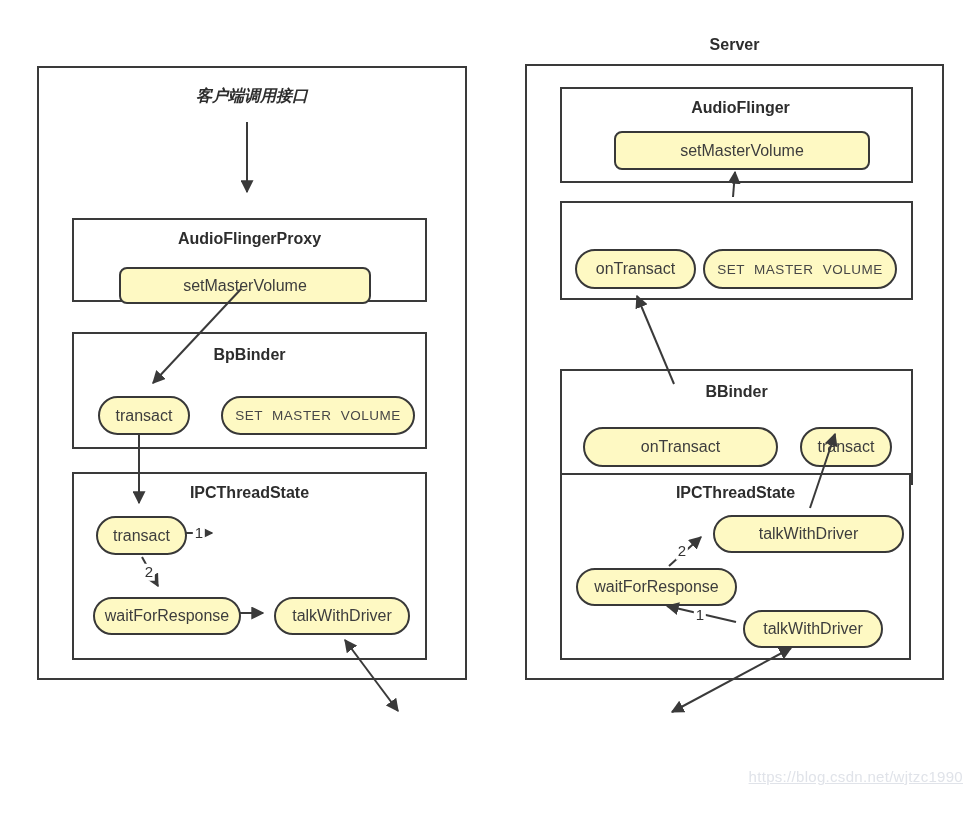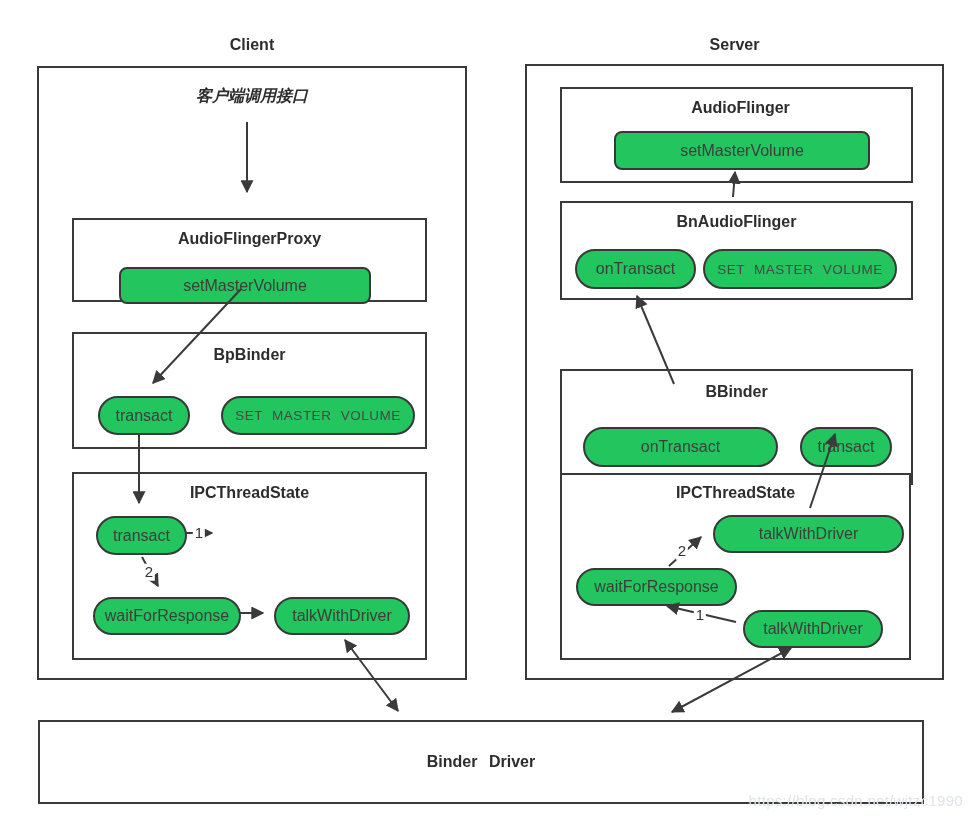--- a/index.html
+++ b/index.html
@@ -18,46 +18,45 @@
   .col-title {
     position:absolute; text-align:center; font-weight:bold; font-size:16px;
     color:#2d2d2d;
   }
   .entry {
     position:absolute; left:0; right:0; top:18px; text-align:center;
     font-weight:bold; font-size:16px; color:#2d2d2d;font-style:italic;
   }
   .pill {
     position:absolute; border:2.5px solid #383838; border-radius:20px;
-    background:#22c55e; display:flex; align-items:center; justify-content:center;
+    background:#fef9c3; display:flex; align-items:center; justify-content:center;
     font-size:16px; color:#3d3d3d; box-sizing:border-box; white-space:nowrap;
   }
   .rect { border-radius:8px; border-width:2px; }
   .cmd { font-size:13.5px; letter-spacing:0.5px; word-spacing:5px; color:#474747; }
   .arrows { position:absolute; left:0; top:0; width:973px; height:832px; pointer-events:none; }
   .arrows line { stroke:#3a3a3a; stroke-width:2; }
   .step {
     position:absolute; transform:translate(-50%,-50%); background:#ffffff;
     font-size:15px; color:#333333; padding:0 2px; line-height:1.1;
   }
   .driver {
     display:flex; align-items:center; justify-content:center;
     font-weight:bold; font-size:16px; word-spacing:7px; color:#2d2d2d;
   }
   .watermark {
-    position:absolute; left:733px; top:792px; width:230px; text-align:right;
-    font-size:15px; color:#e0e3e9; letter-spacing:0.3px;
+    position:absolute; left:733px; top:768px; width:230px; text-align:right;
+    font-size:15px; color:#e0e3e9; letter-spacing:0.3px;text-decoration:underline;
   }
 </style>
 </head>
 <body>
 
 <div class="stage">
 
-  <div class="col-title" style="left:37px; top:36px; width:430px;">Client</div>
   <div class="col-title" style="left:525px; top:36px; width:419px;">Server</div>
 
   <div class="box" style="left:37px; top:66px; width:430px; height:614px;">
 
     <div class="entry">客户端调用接口</div>
 
     <div class="box" style="left:33px; top:150px; width:355px; height:84px;">
       <div class="box-title" style="margin-top:10px;">AudioFlingerProxy</div>
       <div class="pill rect" style="left:45px; top:47px; width:252px; height:37px;">setMasterVolume</div>
     </div>
@@ -77,42 +76,38 @@
   </div>
 
   <div class="box" style="left:525px; top:64px; width:419px; height:616px;">
 
     <div class="box" style="left:33px; top:21px; width:353px; height:96px;padding-left:8px;">
       <div class="box-title" style="margin-top:10px;">AudioFlinger</div>
       <div class="pill rect" style="left:52px; top:42px; width:256px; height:39px;">setMasterVolume</div>
     </div>
 
     <div class="box" style="left:33px; top:135px; width:353px; height:99px;">
-      <div class="box-title" style="margin-top:10px;">BnAudioFlinger</div>
       <div class="pill" style="left:13px; top:46px; width:121px; height:40px;">onTransact</div>
       <div class="pill cmd" style="left:141px; top:46px; width:194px; height:40px;">SET MASTER VOLUME</div>
     </div>
 
     <div class="box" style="left:33px; top:266px; width:353px; height:116px;margin-top:37px;">
       <div class="box-title" style="margin-top:12px;">BBinder</div>
       <div class="pill" style="left:21px; top:56px; width:195px; height:40px;">onTransact</div>
       <div class="pill" style="left:238px; top:56px; width:92px; height:40px;">transact</div>
     </div>
 
     <div class="box" style="left:33px; top:407px; width:351px; height:187px;">
       <div class="box-title" style="margin-top:9px;">IPCThreadState</div>
       <div class="pill" style="left:151px; top:40px; width:191px; height:38px;">talkWithDriver</div>
       <div class="pill" style="left:14px; top:93px; width:161px; height:38px;">waitForResponse</div>
       <div class="pill" style="left:181px; top:135px; width:140px; height:38px;">talkWithDriver</div>
     </div>
   </div>
 
-  <div class="box driver" style="left:38px; top:720px; width:886px; height:84px;">
-    <span>Binder Driver</span>
-  </div>
 
   <svg class="arrows" viewBox="0 0 973 832" xmlns="http://www.w3.org/2000/svg">
     <defs>
       <marker id="ah" viewBox="0 0 10 10" refX="9" refY="5" markerWidth="6.5" markerHeight="6.5" orient="auto-start-reverse">
         <path d="M0 0 L10 5 L0 10 z" fill="#3a3a3a"></path>
       </marker>
     </defs>
     <line x1="247" y1="122" x2="247" y2="192" marker-end="url(#ah)"></line>
     <line x1="241" y1="289" x2="153" y2="383" marker-end="url(#ah)"></line>
     <line x1="139" y1="434" x2="139" y2="503" marker-end="url(#ah)"></line>

